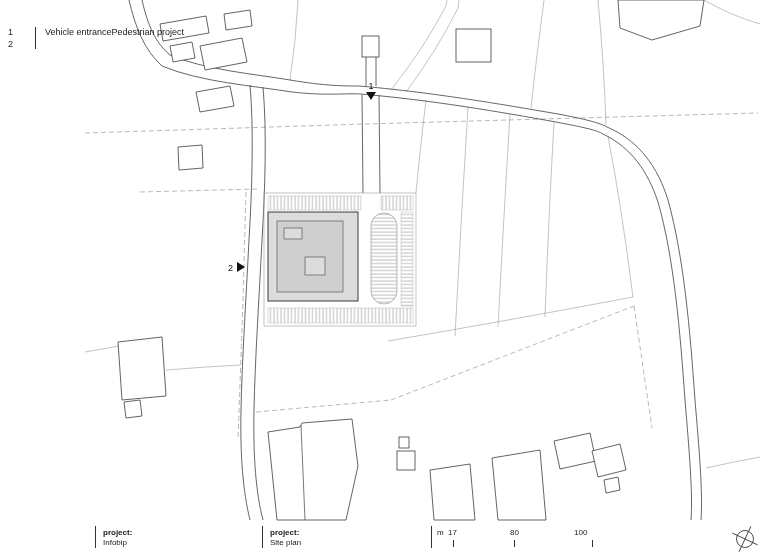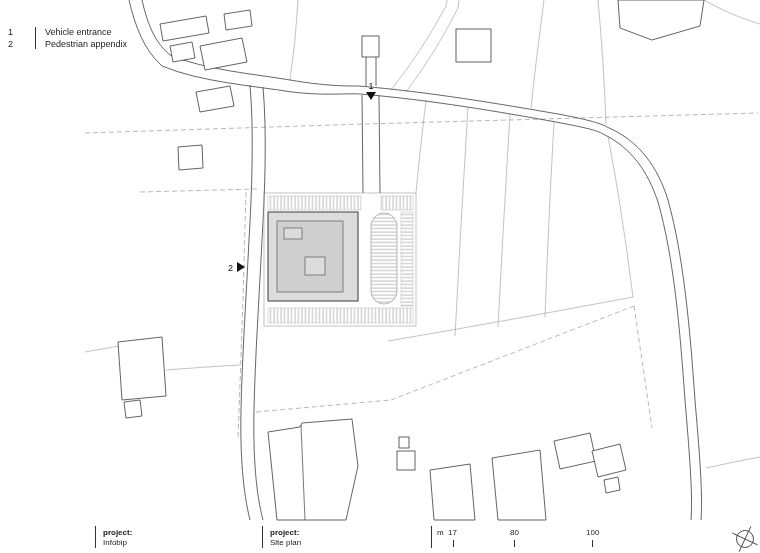--- a/index.html
+++ b/index.html
@@ -8,21 +8,21 @@
     background:#ffffff;
     font-family:"Liberation Sans", sans-serif;
     color:#1a1a1a;
   }
   .plan-svg { position:absolute; left:0; top:0; width:760px; height:553px; }
 
   
   .legend { position:absolute; left:8px; top:26px; display:flex; font-size:9px; line-height:12px; }
   .legend-nums { width:27px; display:flex; flex-direction:column; }
   .legend-sep { width:1px; background:#333; margin:1px 9px 1px 0; }
-  .legend-labels { display:flex; flex-direction:column; }
+  .legend-labels { display:flex; }
 
   
   .footer { position:absolute; left:0; top:524px; width:617px; height:29px; font-size:8px; line-height:10px; }
   .f-sep { position:absolute; top:2px; width:1px; height:22px; background:#333; }
   .f-block { position:absolute; top:4px; }
   .f-block .lbl { font-weight:bold; }
   .scale-num { position:absolute; top:4px; }
   .scale-tick { position:absolute; top:16px; width:1px; height:7px; background:#333; }
   .compass { position:absolute; left:729px; top:0px; }
 
@@ -145,42 +145,42 @@
   </svg>
 
   <div class="legend">
     <div class="legend-nums">
       <span>1</span>
       <span>2</span>
     </div>
     <div class="legend-sep"></div>
     <div class="legend-labels">
       <span>Vehicle entrance</span>
-      <span>Pedestrian appendix</span>
+      <span>Pedestrian project</span>
     </div>
   </div>
 
   <div class="footer">
     <div class="f-sep" style="left:95px"></div>
     <div class="f-block" style="left:103px">
       <div class="lbl">project:</div>
       <div>Infobip</div>
     </div>
 
     <div class="f-sep" style="left:262px"></div>
     <div class="f-block" style="left:270px">
       <div class="lbl">project:</div>
       <div>Site plan</div>
     </div>
 
     <div class="f-sep" style="left:431px"></div>
     <div class="scale-num" style="left:437px">m</div>
     <div class="scale-num" style="left:448px">17</div>
     <div class="scale-num" style="left:510px">80</div>
-    <div class="scale-num" style="left:586px">100</div>
+    <div class="scale-num" style="left:574px">100</div>
     <div class="scale-tick" style="left:453px"></div>
     <div class="scale-tick" style="left:514px"></div>
     <div class="scale-tick" style="left:592px"></div>
 
     <svg class="compass" width="32" height="30" viewBox="0 0 32 30">
       <g transform="rotate(25 16 15)" stroke="#333333" stroke-width="0.8" fill="none">
         <circle cx="16" cy="15" r="8.5"></circle>
         <line x1="2" y1="15" x2="30" y2="15"></line>
         <line x1="16" y1="1" x2="16" y2="29"></line>
       </g>

